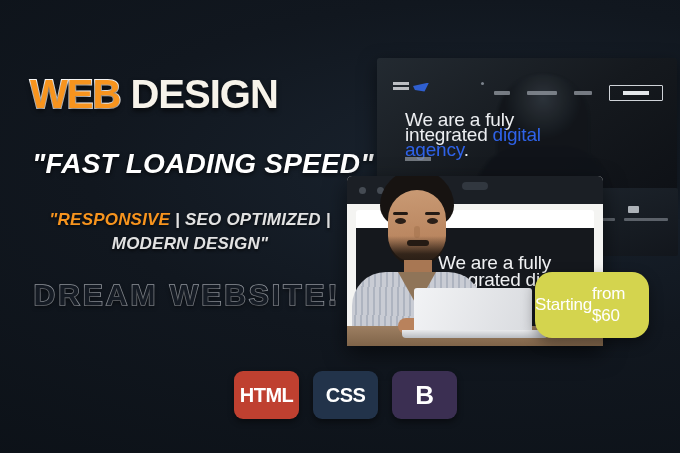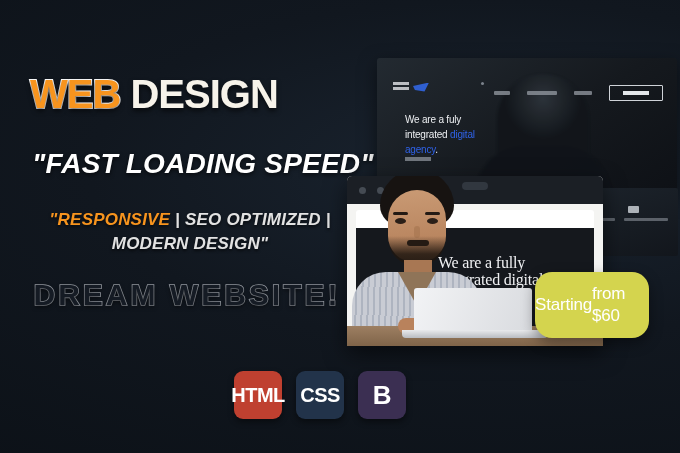--- a/index.html
+++ b/index.html
@@ -54,21 +54,21 @@
     -webkit-text-stroke:1.6px #9a9fa6;
     paint-order:stroke fill;
     text-shadow:0 2px 4px rgba(0,0,0,.55);
   }
   
   .badges{
     position:absolute;left:234px;top:371px;
     display:flex;gap:14px;align-items:center;
   }
   .badge{
-    width:48px;height:48px;border-radius:9px;
+    width:65px;height:48px;border-radius:9px;
     display:flex;align-items:center;justify-content:center;
     font-weight:700;font-size:20px;letter-spacing:-.5px;
     box-shadow:0 3px 6px rgba(0,0,0,.45);
   }
   .badge.b-html{background:#BF4030;color:#ffffff;}
   .badge.b-css {background:#22334A;color:#ffffff;}
   .badge.b-js  {background:#DEDC60;color:#16181c;}
   .badge.b-boot{background:#3B2F52;color:#ffffff;font-size:26px;}
   
   .mock-top{
@@ -105,21 +105,21 @@
   .mock-top .nav .ni{
     height:4px;background:#9aa0a8;opacity:.72;border-radius:1px;filter:blur(.4px);
   }
   .mock-top .nav .btn{
     width:52px;height:14px;border:1px solid #cfd3d8;border-radius:1px;
     display:flex;align-items:center;justify-content:center;
   }
   .mock-top .nav .btn i{display:block;width:26px;height:4px;background:#e3e6ea;}
   .mock-top .heroline{
     position:absolute;left:28px;top:54px;
-    font-size:10px;line-height:15px;font-weight:400;color:#eceef1;
+    font-size:19px;line-height:15px;font-weight:400;color:#eceef1;
     letter-spacing:-.2px;
   }
   .mock-top .heroline .blue{color:#2f62e8;}
   .mock-top .sub{
     position:absolute;left:28px;top:99px;width:26px;height:4px;
     background:#8d939b;opacity:.75;filter:blur(.4px);
   }
   .mock-top .dot{
     position:absolute;left:104px;top:24px;width:3px;height:3px;
     background:#7b828b;border-radius:50%;
@@ -156,21 +156,21 @@
   .browser .page{
     position:absolute;left:9px;top:34px;right:9px;bottom:0;
     background:#ffffff;border-radius:3px 3px 0 0;overflow:hidden;
   }
   .browser .page .darkhero{
     position:absolute;left:0;top:18px;width:100%;height:112px;
     background:#15181d;
   }
   .browser .page .htext{
     position:absolute;left:82px;top:44px;
-    font-size:16px;line-height:17px;color:#f0f1f3;font-weight:400;letter-spacing:-.2px;font-family:Liberation Serif, serif;
+    font-size:19px;line-height:17px;color:#f0f1f3;font-weight:400;letter-spacing:-.2px;
   }
   
   .person{
     position:absolute;left:352px;top:176px;width:130px;height:170px;overflow:hidden;
   }
   .person .hair{
     position:absolute;left:28px;top:-6px;width:74px;height:56px;
     background:#171311;border-radius:38px 38px 22px 22px;
   }
   .person .face{

